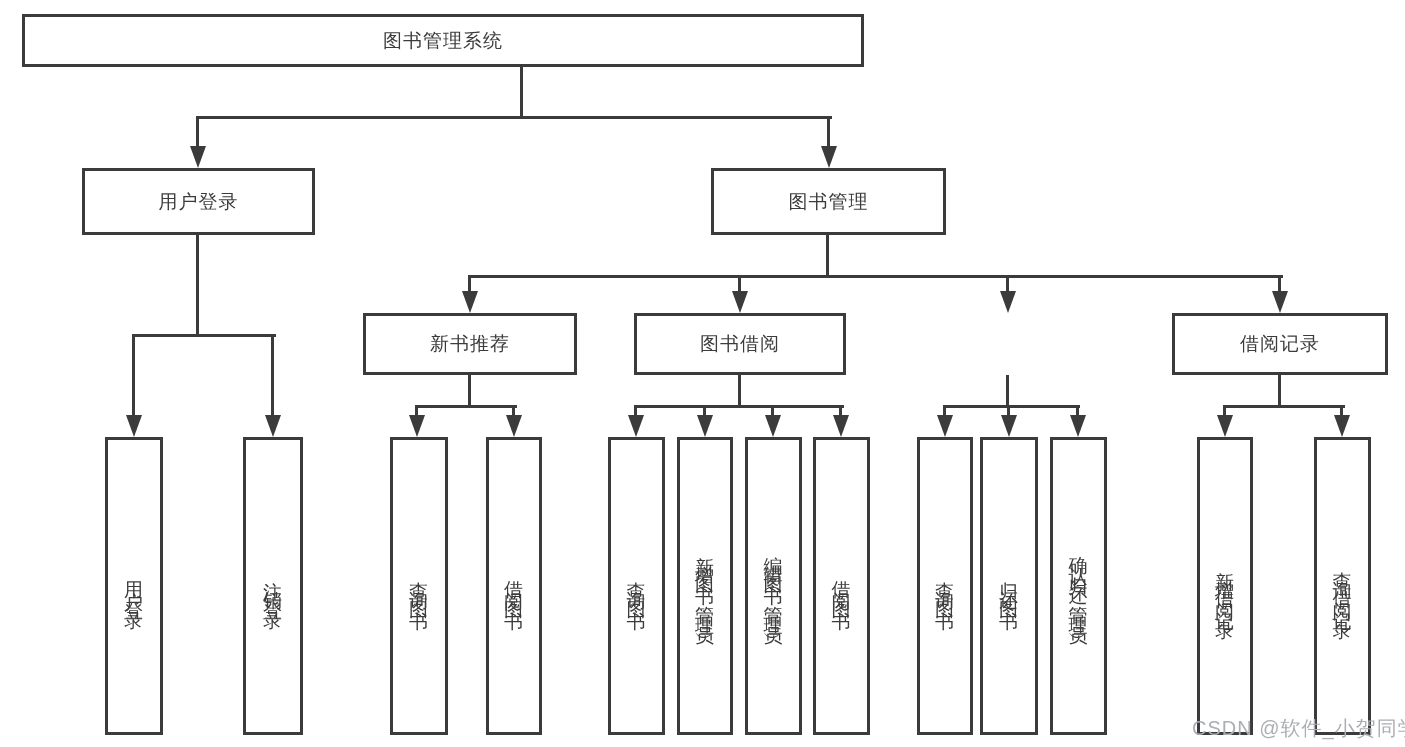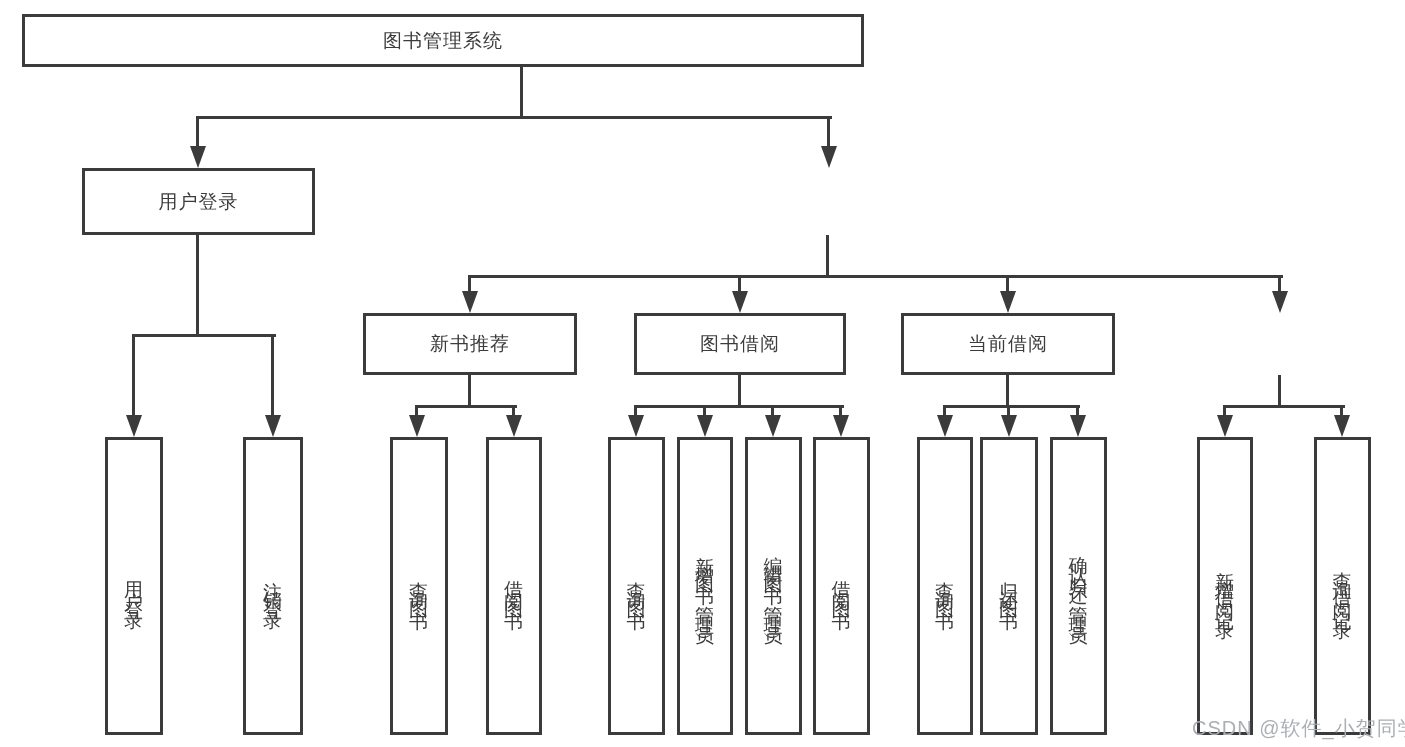--- a/index.html
+++ b/index.html
@@ -51,33 +51,36 @@
 <div class="canvas">
 
   <div class="node" style="left:22px;top:14px;width:842px;height:53px">
     <span>图书管理系统</span>
   </div>
 
   <div class="node" style="left:82px;top:168px;width:233px;height:67px">
     <span>用户登录</span>
   </div>
 
+  <div class="node" style="left:711px;top:168px;width:235px;height:67px">
+    <span>图书管理</span>
+  </div>
 
   <div class="node" style="left:634px;top:313px;width:212px;height:62px">
     <span>图书借阅</span>
   </div>
 
   <div class="node" style="left:363px;top:313px;width:214px;height:62px">
     <span>新书推荐</span>
   </div>
 
-  <div class="node" style="left:901px;top:313px;width:214px;height:62px">
-    <span>当前借阅</span>
+
+  <div class="node" style="left:1172px;top:313px;width:216px;height:62px">
+    <span>借阅记录</span>
   </div>
-
 
   <div class="node leaf" style="left:105px;top:437px;width:58px;height:298px">
     <span>用户登录</span>
   </div>
   <div class="node leaf" style="left:243px;top:437px;width:60px;height:298px">
     <span>注销登录</span>
   </div>
 
   <div class="node leaf" style="left:390px;top:437px;width:58px;height:298px">
     <span>查询图书</span>

